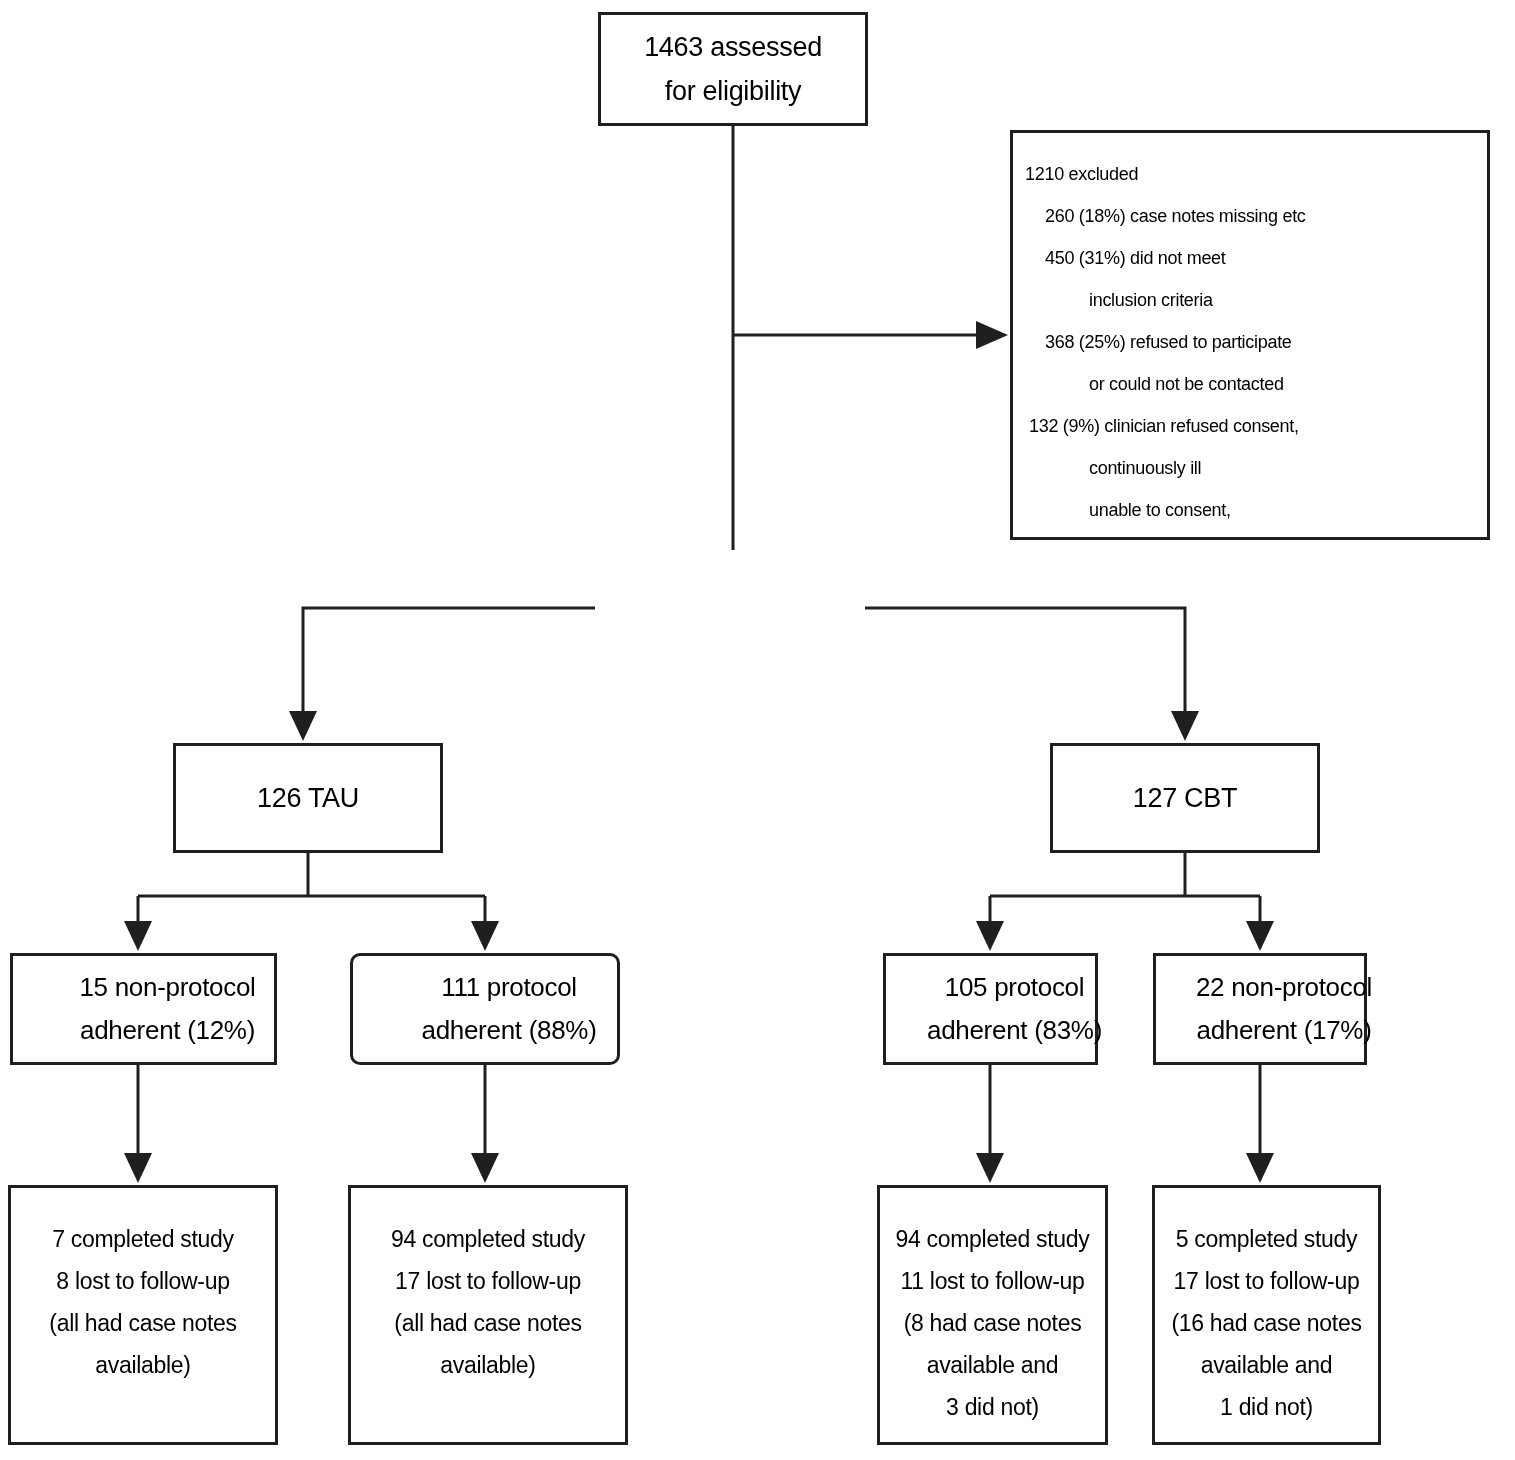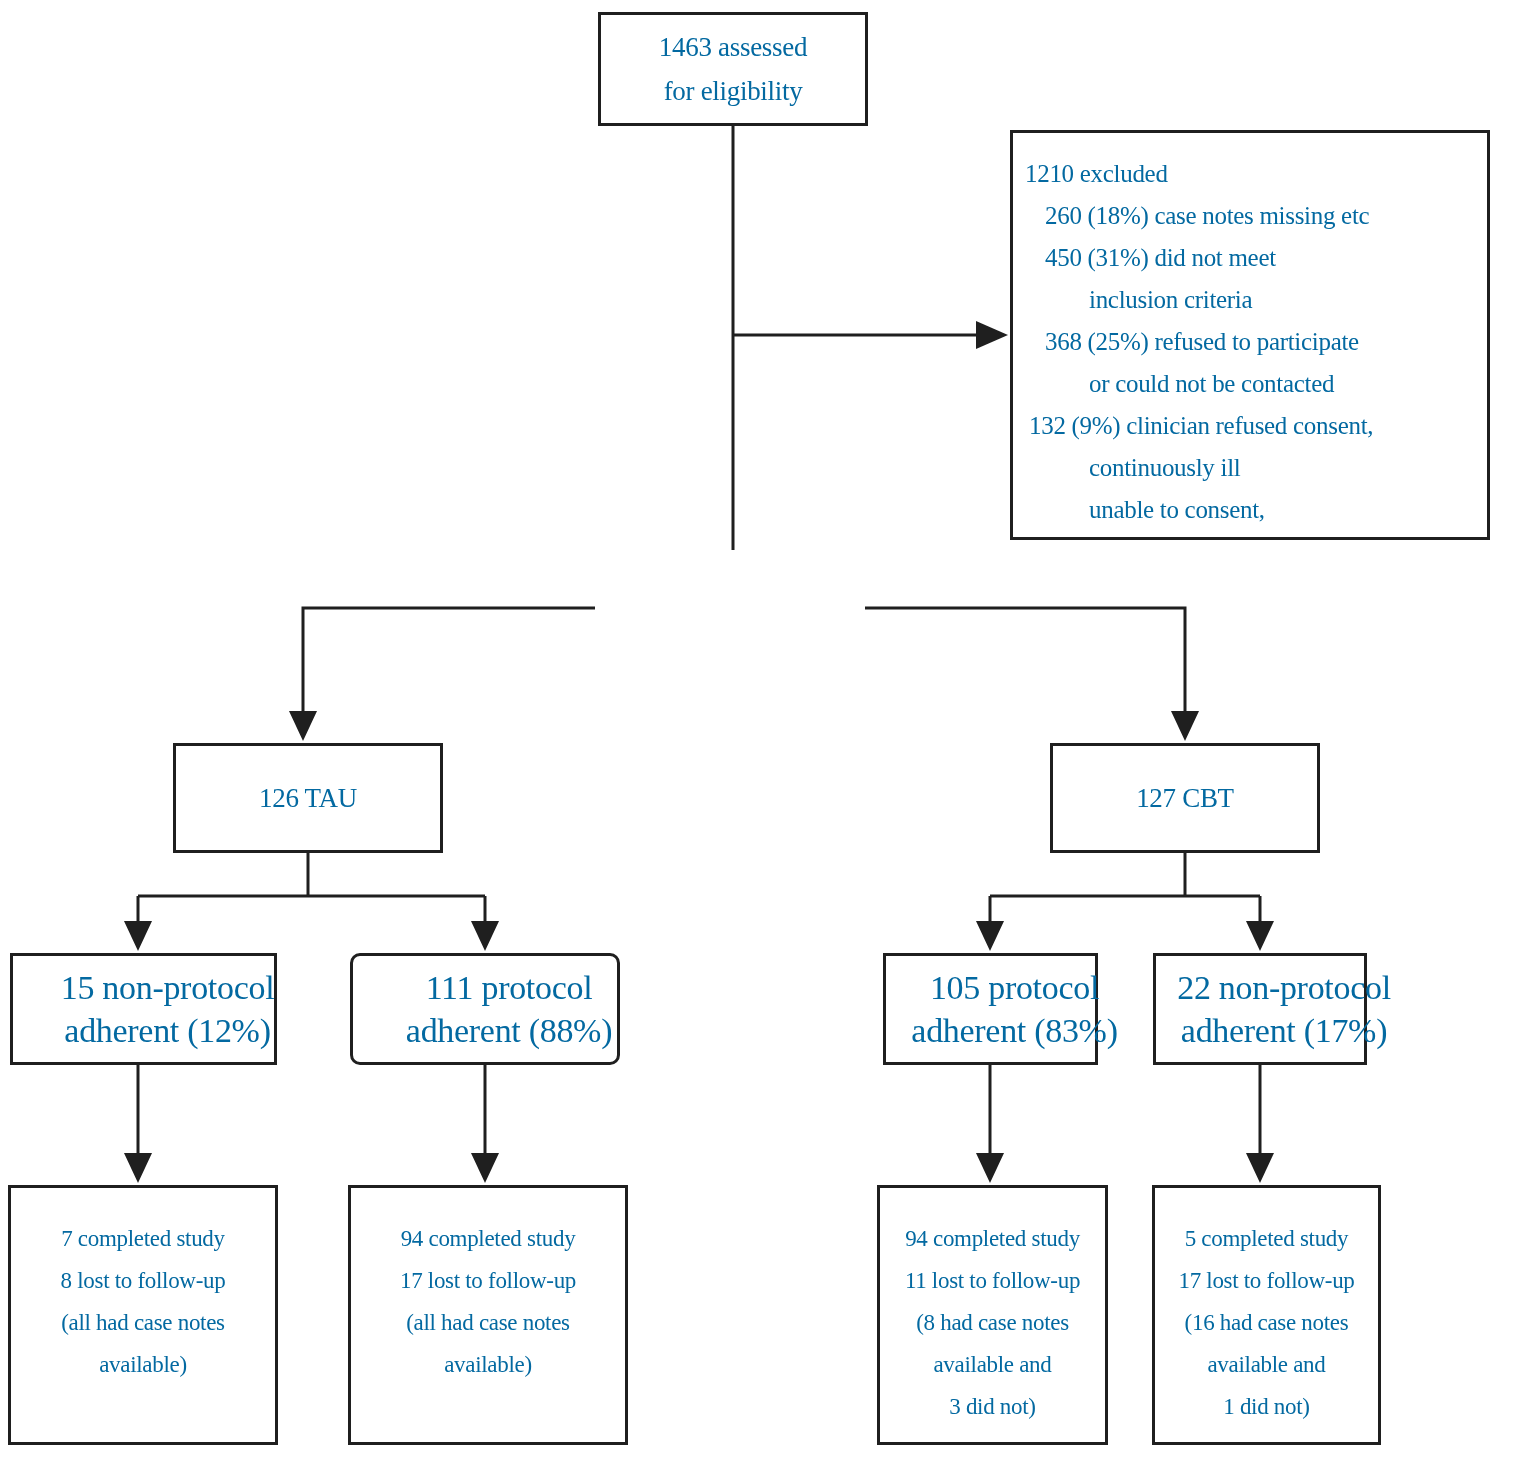--- a/index.html
+++ b/index.html
@@ -1,44 +1,44 @@
 <!DOCTYPE html>
 <html><head>
 <meta charset="utf-8">
 <style>
   html,body{margin:0;padding:0;background:#ffffff;}
   .stage{
     position:relative;
     width:1515px;height:1460px;
     background:#ffffff;
-    font-family:Liberation Serif, serif;
-    color:#0369a1;
+    font-family:Liberation Sans, sans-serif;
+    color:#000000;
     letter-spacing:-0.3px;
   }
   .connectors{position:absolute;left:0;top:0;width:1515px;height:1460px;}
   .box{
     position:absolute;
     background:#ffffff;
     border:3px solid #1f1f1f;
     box-sizing:border-box;
     text-align:center;
   }
   .box .ln{white-space:nowrap;}
   
   .box.mid{display:flex;flex-direction:column;justify-content:center;align-items:center;}
   .box.mid .ln{line-height:44px;font-size:27px;}
-  .box.lvl2 .ln{line-height:43px;font-size:34px;margin-left:48px;}
+  .box.lvl2 .ln{line-height:43px;font-size:26px;margin-left:48px;}
   
   .box.outcome{padding-top:30px;}
   .box.outcome .ln{line-height:42px;font-size:23px;}
   
   .box.excluded{
     text-align:left;
     padding:20px 8px 0 12px;
-    font-size:25px;
+    font-size:18px;
     line-height:42px;
   }
   .box.excluded .ln{white-space:nowrap;}
   .ind-a{padding-left:0;}
   .ind-a2{padding-left:4px;}
   .ind-b{padding-left:20px;}
   .ind-c{padding-left:64px;}
 
   
   #box-assessed       {left:598px;  top:12px;   width:270px; height:114px;}

